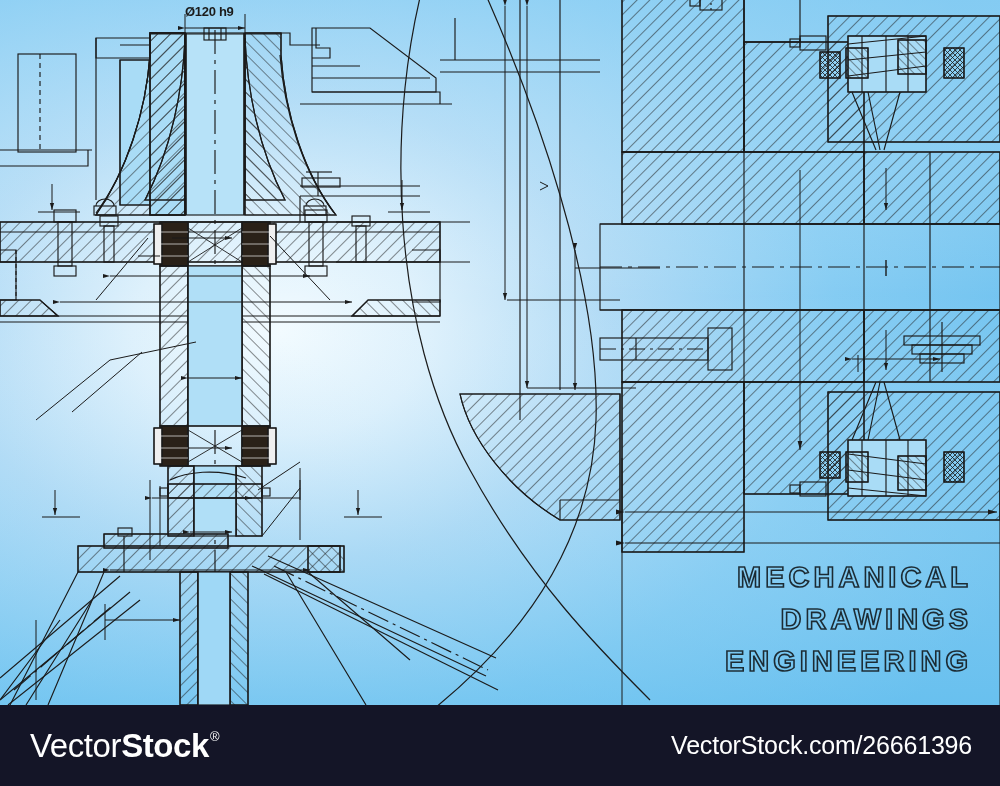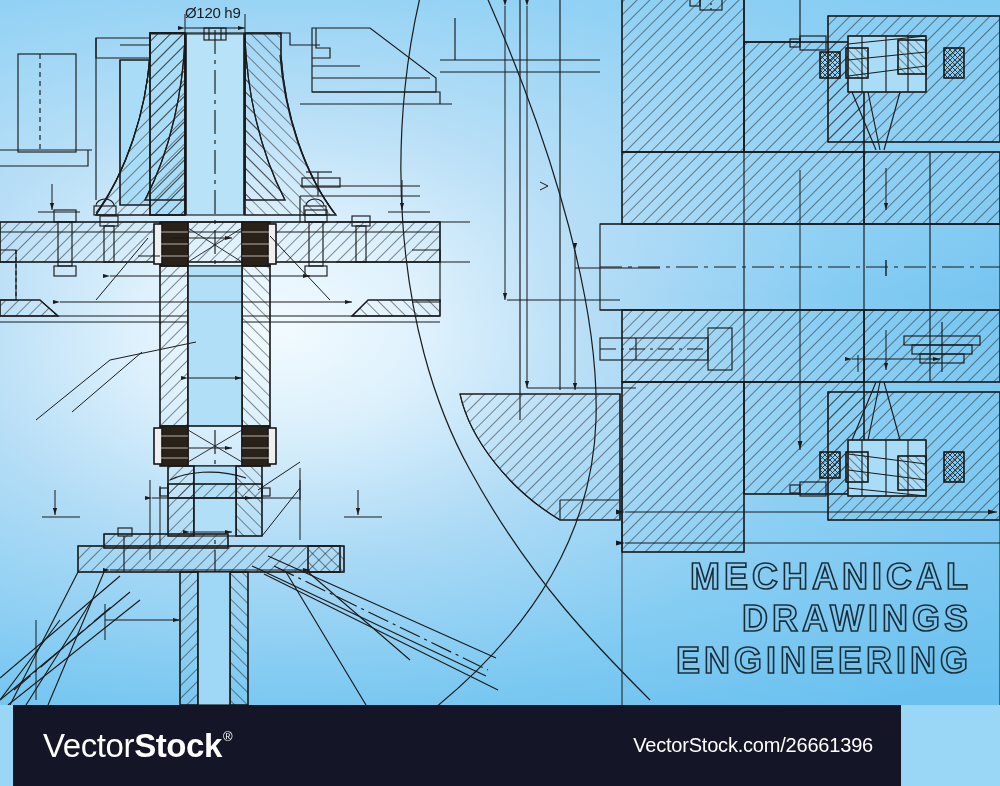--- a/index.html
+++ b/index.html
@@ -20,23 +20,23 @@
     left: 0; top: 0;
     width: 1000px;
     height: 705px;
     overflow: hidden;
   }
   #artboard svg { display: block; }
 
   
   #footer {
     position: absolute;
-    left: 13px;
+    left: 0;
     top: 705px;
-    width: 888px;
+    width: 1000px;
     height: 81px;
     background: #141527;
     display: flex;
     align-items: center;
     justify-content: space-between;
     box-sizing: border-box;
     padding: 0 28px 0 30px;
   }
   .logo {
     color: #ffffff;
@@ -45,33 +45,33 @@
     white-space: nowrap;
     line-height: 1;
     display: flex;
     align-items: flex-start;
   }
   .logo .lite { font-weight: 300; }
   .logo .bold { font-weight: 700; text-align: center; }
   .logo .reg  { font-size: 13px; position: relative; top: 1px; left: 1px; font-weight: 400; }
   .url {
     color: #ffffff;
-    font-size: 20px;
+    font-size: 25px;
     letter-spacing: -0.2px;
     white-space: nowrap;
     font-weight: 400;
   }
 
   
   .bigtitle {
     position: absolute;
     right: 28px;
     top: 556px;
     text-align: right;
-    font-size: 36px;
+    font-size: 29px;
     font-weight: 700;
     letter-spacing: 4px;
     line-height: 42px;
     color: transparent;
     -webkit-text-stroke: 1.6px #1c2b33;
     text-shadow: 0 0 0 transparent;
     white-space: nowrap;
     pointer-events: none;
   }
   .bigtitle div { display: block; }
@@ -527,21 +527,21 @@
       </g>
     </svg>
   </div>
 
   <div class="bigtitle">
     <div>MECHANICAL</div>
     <div>DRAWINGS</div>
     <div>ENGINEERING</div>
   </div>
 
-  <div style="position:absolute;left:185px;top:4px;font-size:15px;font-weight:400;color:#1b1b1b;letter-spacing:-0.3px;white-space:nowrap;">Ø120 h9</div>
+  <div style="position:absolute;left:185px;top:4px;font-size:13px;font-weight:700;color:#1b1b1b;letter-spacing:-0.3px;white-space:nowrap;">Ø120 h9</div>
 
   <div id="footer">
     <div class="logo">
       <span class="lite">Vector</span>
         <span class="bold">Stock</span>
         <span class="reg">®</span>
     </div>
     <div class="url">VectorStock.com/26661396</div>
   </div>
 

